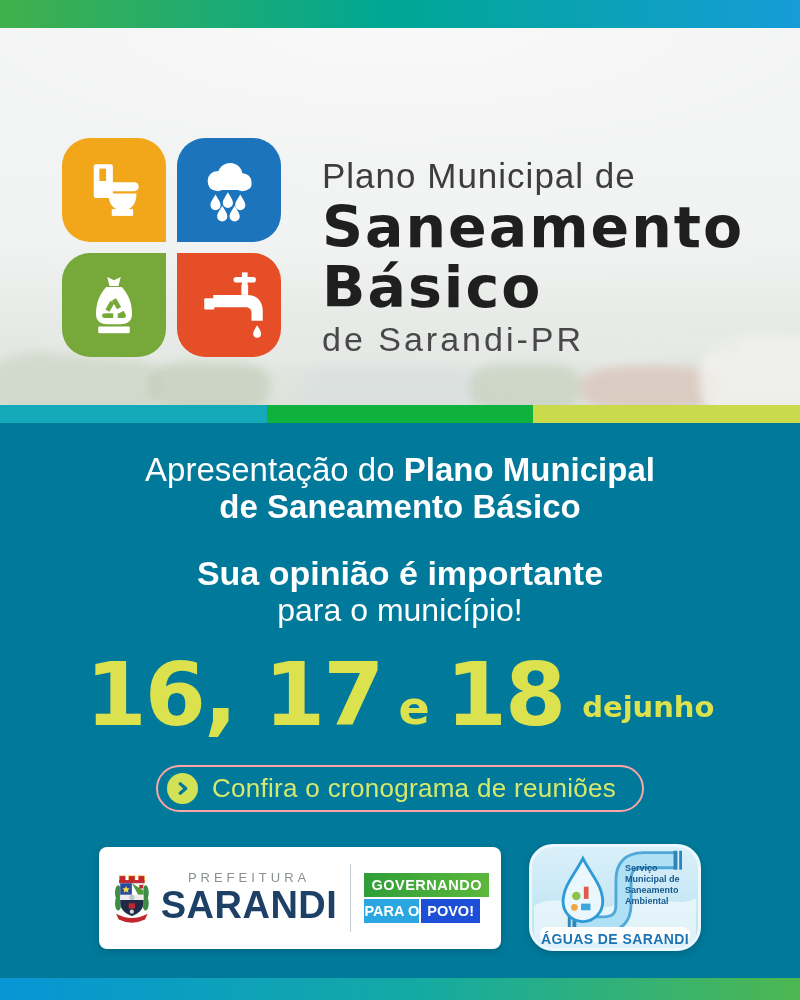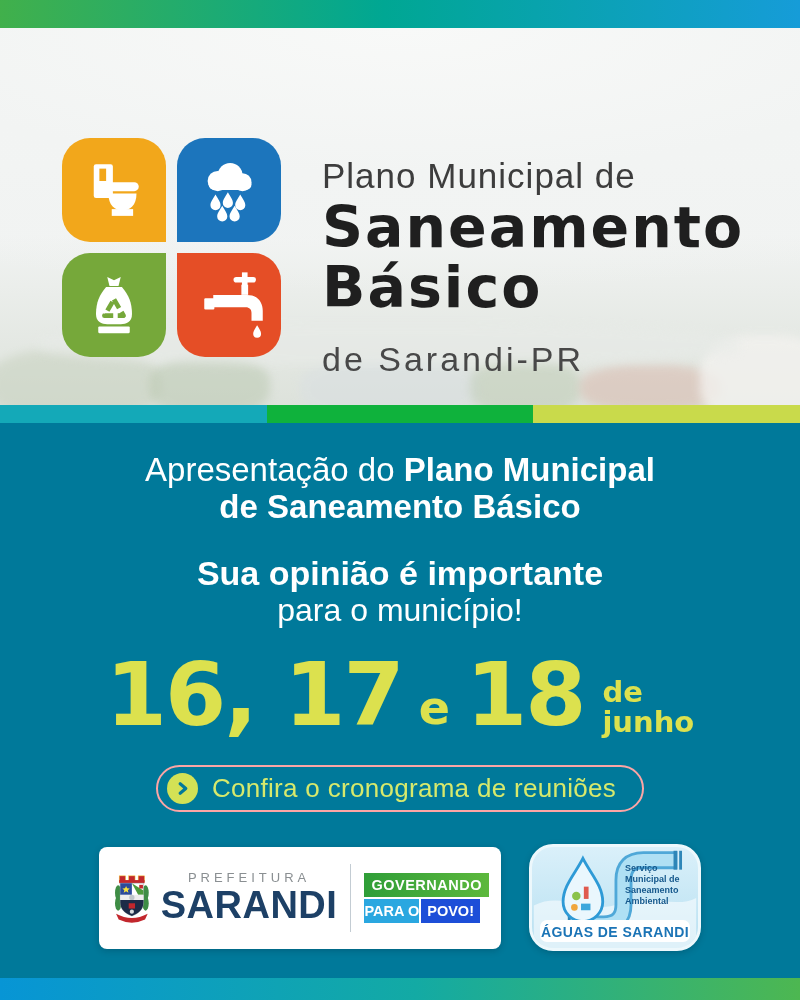--- a/index.html
+++ b/index.html
@@ -28,41 +28,41 @@
   .tile-orange { background:#f2a71b; border-radius:28px 28px 0 28px; }
   .tile-blue   { background:#1c75bc; border-radius:28px 28px 28px 0; }
   .tile-green  { background:#76a83a; border-radius:28px 0 28px 28px; }
   .tile-red    { background:#e54e26; border-radius:0 28px 28px 28px; }
 
   
   .title-block { position:absolute; left:322px; top:127px; }
   .t1 { font-size:35px; color:#3d3d3d; letter-spacing:1px; line-height:42px; }
   .t2 { font-family:"DejaVu Sans", sans-serif; font-weight:800; font-size:57px;
         color:#1f1f1f; line-height:60px; letter-spacing:2px; }
-  .t3 { font-size:34px; color:#484848; letter-spacing:3px; line-height:44px; margin-top:20px; }
+  .t3 { font-size:34px; color:#484848; letter-spacing:3px; line-height:44px; margin-top:0; }
 
   
   .stripe { display:flex; height:18px; }
   .stripe span { flex:1; }
   .s1 { background:#14a9b8; } .s2 { background:#0fb23c; } .s3 { background:#c9da4b; }
 
   
   .main-section { position:relative; height:555px; background:#00799a; color:#ffffff;
     display:flex; flex-direction:column; align-items:center; text-align:center; }
   .heading { margin-top:28px; font-size:33px; line-height:37px; }
   .heading strong { font-weight:700; }
   .callout { margin-top:30px; }
   .c1 { font-size:34px; font-weight:700; line-height:37px; }
   .c2 { font-size:32px; line-height:37px; }
 
   .dates { margin-top:16px; display:flex; align-items:center; justify-content:center;
     color:#dce14e; font-family:"DejaVu Sans", sans-serif; font-weight:800; }
   .d-big { font-size:88px; letter-spacing:-2px; line-height:100px; }
   .d-e { font-size:46px; margin:26px 16px 0 16px; }
-  .d-month { display:flex; flex-direction:column; align-items:flex-start; text-align:left;
+  .d-month { display:flex; flex-direction:row; align-items:flex-start; text-align:left;
     margin-left:18px; font-size:29px; line-height:30px;margin-top:23px; }
 
   .cta { margin-top:20px; display:inline-flex; align-items:center; gap:14px;
     border:2px solid #fca5a5; border-radius:40px; padding:6px 26px 6px 9px; cursor:pointer; }
   .cta-circle { width:31px; height:31px; border-radius:50%; background:#d3e155;
     display:flex; align-items:center; justify-content:center; }
   .cta-label { font-size:26px; color:#d7e96c; letter-spacing:0.3px; }
 
   
   .cards { margin-top:32px; display:flex; align-items:center; gap:28px; }
@@ -80,21 +80,21 @@
   .sl2 { background:#2aa7e0; color:#fff; font-weight:700; font-size:14.5px; padding:4px 0; }
   .sl3 { background:#1d4ed8; color:#fff; font-weight:700; font-size:14.5px; padding:4px 6px; }
 
   .card-aguas { position:relative; width:172px; height:107px;
     background:linear-gradient(180deg,#daf0fa 0%,#b7e0f1 100%);
     border:3px solid #edf8fc; border-radius:24px; overflow:hidden;
     box-shadow:0 2px 6px rgba(0,40,55,.25); }
   .card-aguas > svg { position:absolute; left:0; top:0; }
   .aguas-service { position:absolute; top:16px; right:5px; width:68px;
     font-size:9px; line-height:11px; font-weight:700; color:#15588c; text-align:left; }
-  .aguas-band { position:absolute; left:8px; right:8px; bottom:6px; height:22px;
+  .aguas-band { position:absolute; left:8px; right:8px; bottom:6px; height:15px;
     background:#ffffff; border-radius:7px; color:#1b74b6; font-weight:800;
     font-size:14px; letter-spacing:0.4px; line-height:25px; text-align:center; }
 </style>
 </head>
 <body>
 
 <div class="poster">
 
   <div class="top-bar"></div>
 

